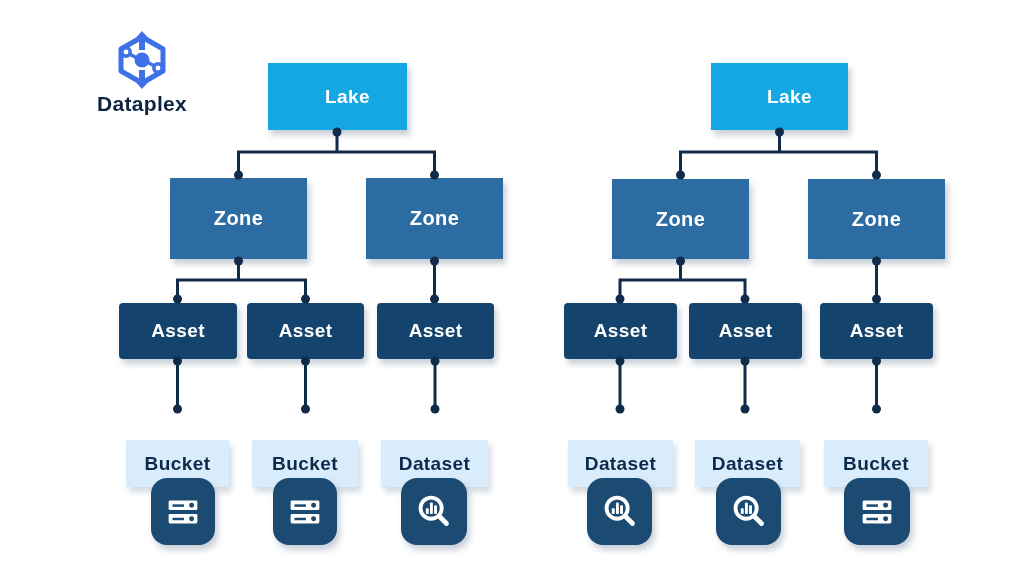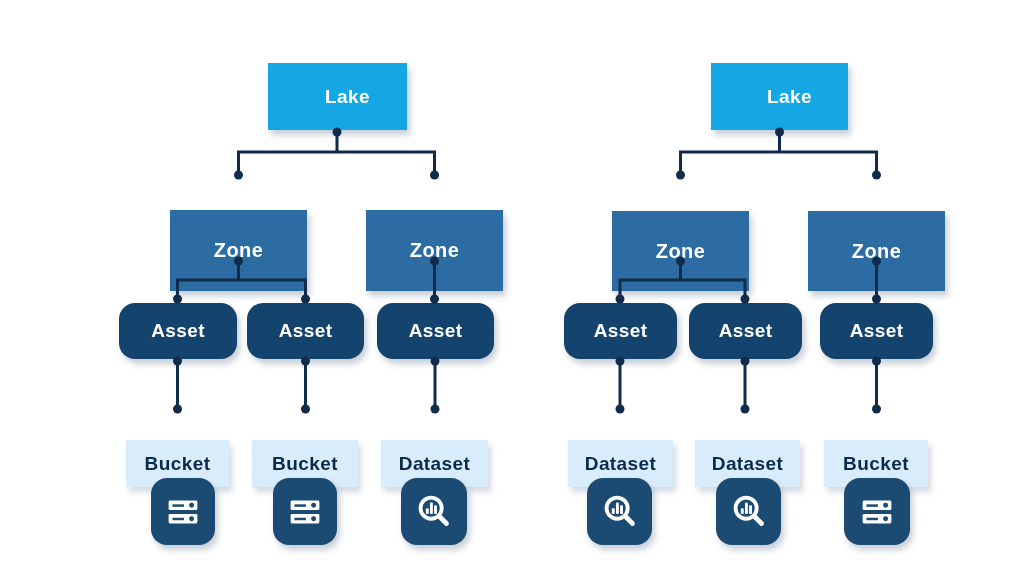--- a/index.html
+++ b/index.html
@@ -10,40 +10,63 @@
   
   .logo{position:absolute;left:62px;top:30px;width:160px;height:90px;text-align:center;}
   .logo svg{display:block;margin:0 auto;}
   .brand{margin-top:2px;font-size:21px;font-weight:700;color:#0d2443;letter-spacing:.3px;}
   
   .node{position:absolute;display:flex;align-items:center;justify-content:center;
         font-weight:700;letter-spacing:.4px;box-sizing:border-box;}
   .lake{background:#15a6e4;color:#ffffff;font-size:19px;
         box-shadow:3px 5px 6px rgba(110,130,150,.38);padding-left:20px;}
   .zone{background:#2d6ca3;color:#ffffff;font-size:20px;
-        box-shadow:3px 5px 6px rgba(110,130,150,.38);margin-top:32px;}
-  .asset{background:#14446d;color:#ffffff;font-size:19px;border-radius:16px;
+        box-shadow:3px 5px 6px rgba(110,130,150,.38);}
+  .asset{background:#14446d;color:#ffffff;font-size:19px;border-radius:4px;
         box-shadow:3px 5px 6px rgba(110,130,150,.38);}
   .resource{background:#d9ecfb;color:#0c2a4a;font-size:19px;
         box-shadow:3px 5px 6px rgba(130,150,170,.35);margin-top:24px;}
   
   .icon-tile{position:absolute;background:#1b4a72;border-radius:16px;
         display:flex;align-items:center;justify-content:center;
         box-shadow:3px 5px 6px rgba(110,130,150,.38);}
   .glyph{display:none;}
   .icon-storage .glyph-storage{display:block;}
   .icon-dataset .glyph-dataset{display:block;}
   
   .connectors{position:absolute;left:0;top:0;pointer-events:none;z-index:5;}
 </style>
 </head>
 <body>
 
 <div class="canvas">
 
+  <div class="logo">
+    <svg width="62" height="60" viewBox="0 0 60 60">
+      <g fill="none" stroke="#3e70e8" stroke-width="5" stroke-linejoin="round">
+        <path d="M30 7 L51 19 V41 L30 53 L9 41 V19 Z"></path>
+      </g>
+      <g fill="#3e70e8">
+        <polygon points="30,1 22,10 38,10"></polygon>
+        <rect x="27" y="9" width="6" height="11"></rect>
+        <polygon points="30,59 22,50 38,50"></polygon>
+        <rect x="27" y="40" width="6" height="11"></rect>
+        <circle cx="30" cy="30" r="7.5"></circle>
+      </g>
+      <g stroke="#3e70e8" stroke-width="3.5">
+        <line x1="16.5" y1="23.5" x2="24" y2="27.5"></line>
+        <line x1="43.5" y1="36.5" x2="36" y2="32.5"></line>
+      </g>
+      <g fill="#ffffff" stroke="#3e70e8" stroke-width="3.5">
+        <circle cx="14" cy="22" r="4.2"></circle>
+        <circle cx="46" cy="38" r="4.2"></circle>
+      </g>
+    </svg>
+    <div class="brand">Dataplex</div>
+  </div>
 
   <div class="node lake" style="left:268px;top:63px;width:139px;height:67px;">Lake</div>
   <div class="node zone" style="left:170px;top:178px;width:137px;height:81px;">Zone</div>
   <div class="node zone" style="left:366px;top:178px;width:137px;height:81px;">Zone</div>
   <div class="node asset" style="left:119px;top:303px;width:118px;height:56px;">Asset</div>
   <div class="node asset" style="left:247px;top:303px;width:117px;height:56px;">Asset</div>
   <div class="node asset" style="left:377px;top:303px;width:117px;height:56px;">Asset</div>
   <div class="node resource" style="left:126px;top:416px;width:103px;height:47px;">Bucket</div>
   <div class="node resource" style="left:252px;top:416px;width:106px;height:47px;">Bucket</div>
   <div class="node resource" style="left:381px;top:416px;width:107px;height:47px;">Dataset</div>

